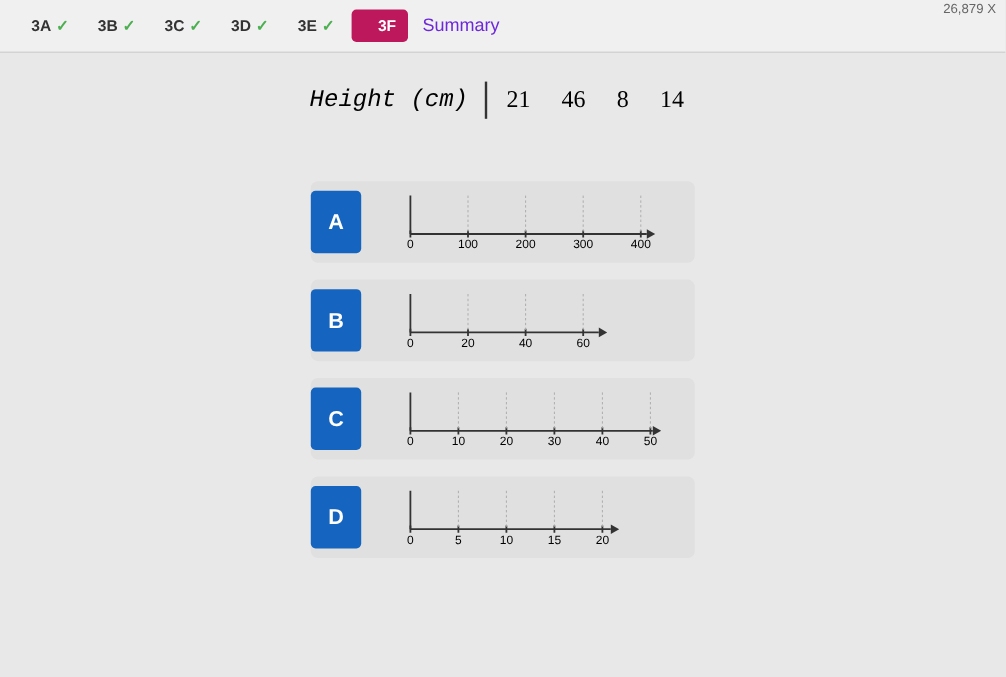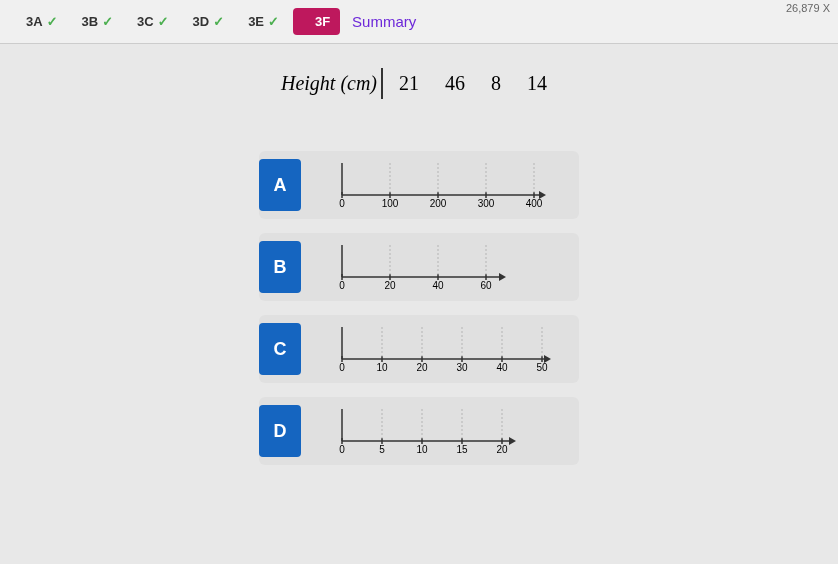--- a/index.html
+++ b/index.html
@@ -67,22 +67,23 @@
       border-collapse: collapse;
       margin-bottom: 28px;
       font-size: 20px;
       font-family: 'Georgia', serif;
     }
     .data-table td {
       padding: 4px 18px 4px 8px;
     }
     .data-table .row-label {
       font-style: italic;
-      padding-right: 4px;
+      padding-right: 14px;
       text-align: right;
+      font-family: Liberation Mono, monospace;
     }
     .data-table .divider-cell {
       border-left: 2px solid #333;
       padding-left: 16px;
     }
     .table-wrapper {
       display: flex;
       justify-content: center;
       margin-bottom: 24px;
     }

